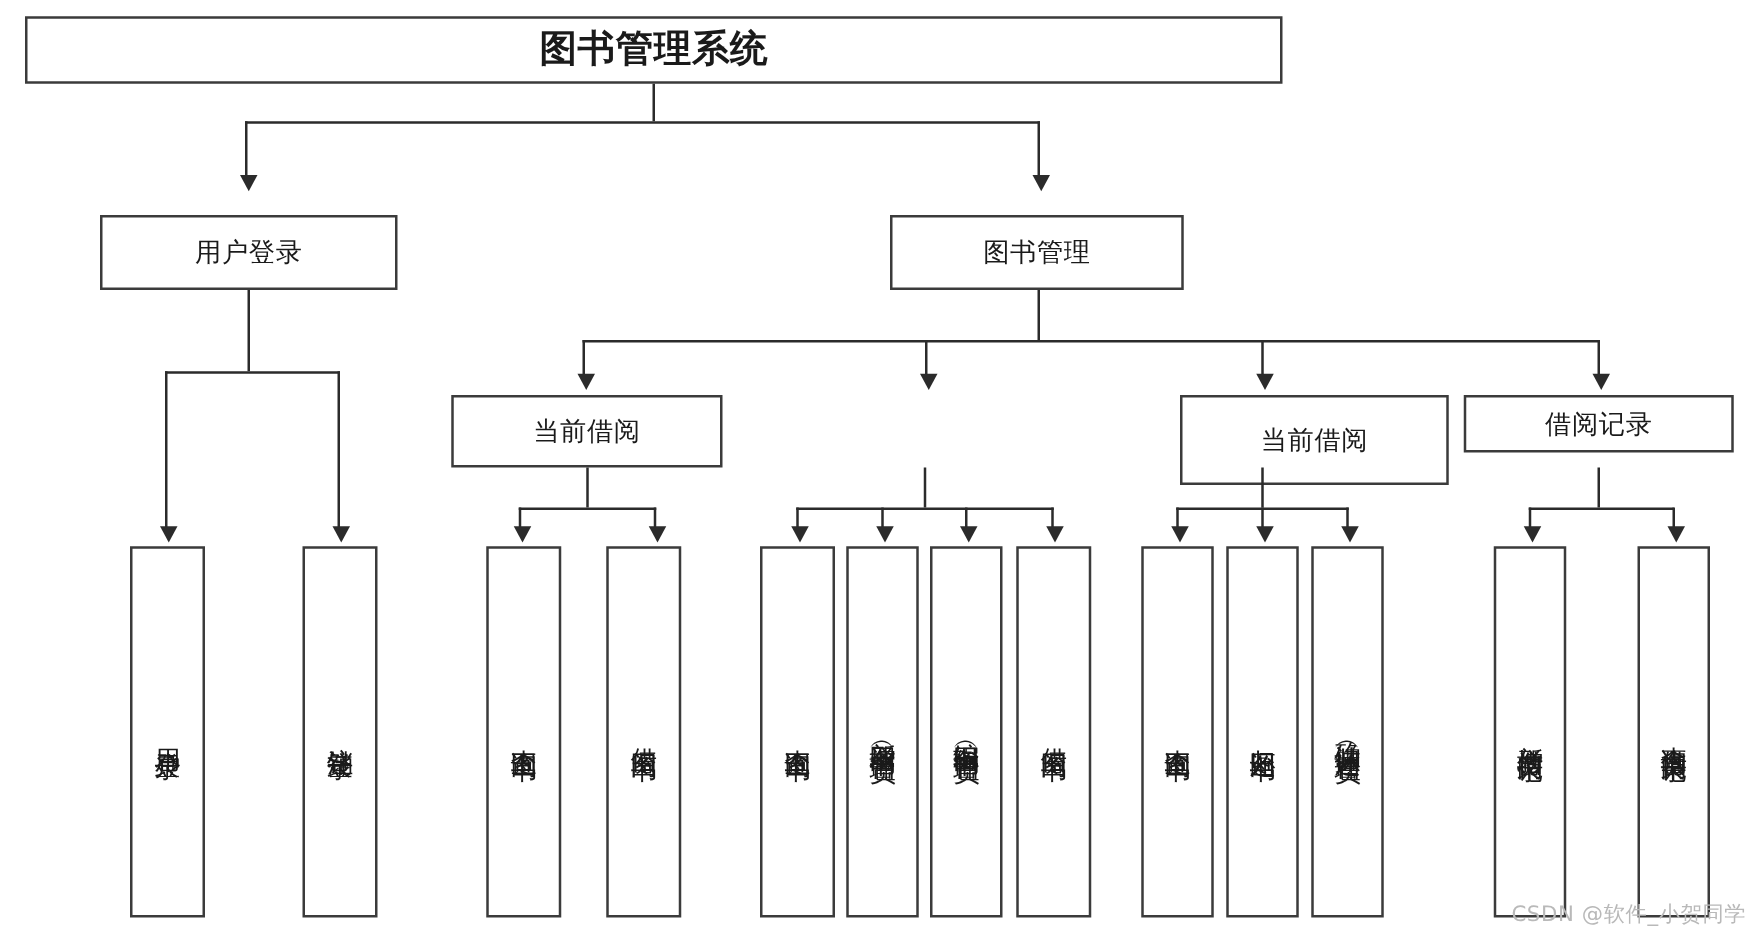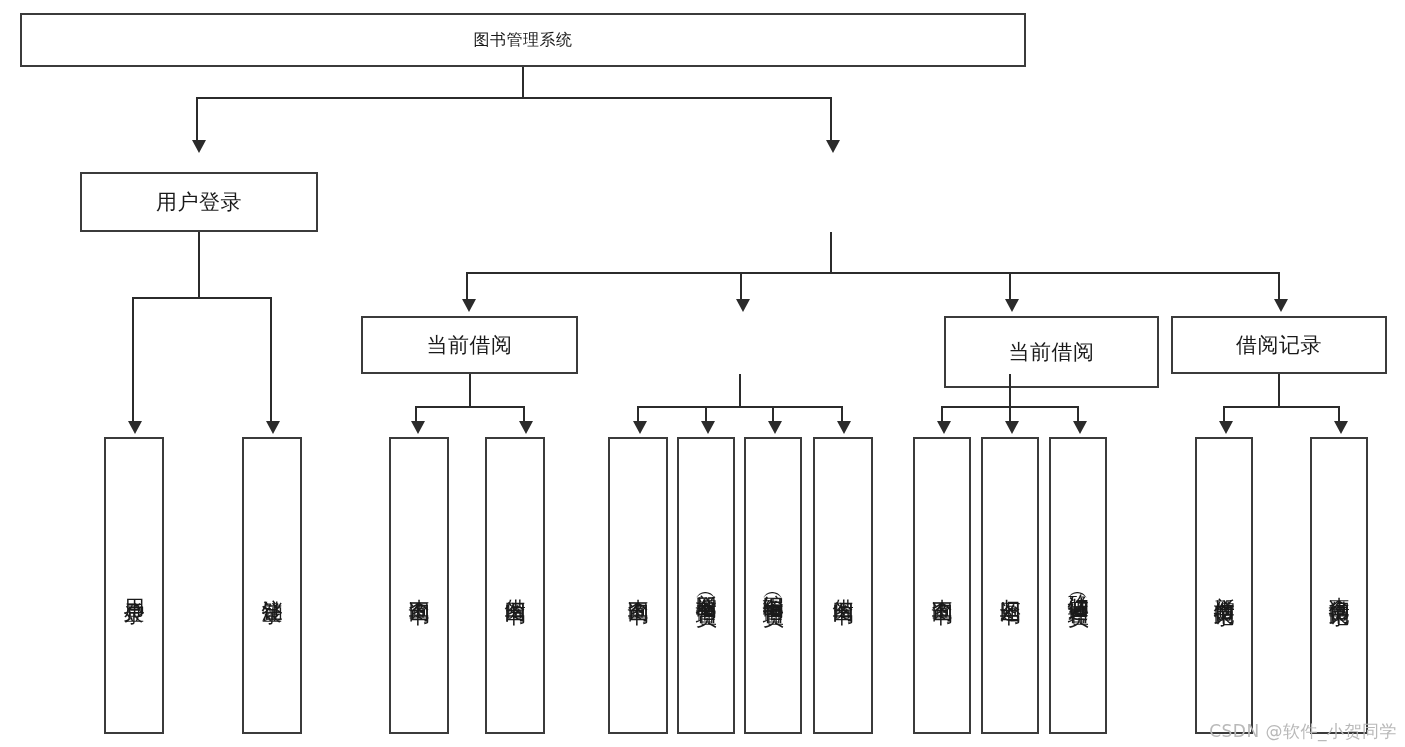--- a/index.html
+++ b/index.html
@@ -37,21 +37,21 @@
   }
   .node.v {                       
     writing-mode: vertical-rl;
     text-orientation: upright;
     font-size: 21px;
     letter-spacing: 2px;
     padding: 6px 0;
     align-items: center;
     justify-content: center;
   }
-  .node.root { font-size: 16px; }
+  .node.root { font-size: 30px; font-weight: bold; }
 
   
   .ln {
     position: absolute;
     background: #2b2b2b;
   }
   .ln.v { width: 2px; }
   .ln.h { height: 2px; }
 
   
@@ -89,20 +89,21 @@
 
   <div class="ln h" style="left:196px; top:97px;  width:636px;"></div>
 
   <div class="ln v" style="left:196px; top:97px;  height:48px;"></div>
   <div class="arw" style="left:192px; top:140px;"></div>
   <div class="ln v" style="left:830px; top:97px;  height:48px;"></div>
   <div class="arw" style="left:826px; top:140px;"></div>
 
   <div class="node h" style="left:80px;  top:172px; width:238px; height:60px;">用户登录</div>
 
+  <div class="node h" style="left:712px; top:172px; width:235px; height:60px;">图书管理</div>
 
   <div class="ln v" style="left:198px; top:232px; height:65px;"></div>
   <div class="ln h" style="left:132px; top:297px; width:140px;"></div>
   <div class="ln v" style="left:132px; top:297px; height:128px;"></div>
   <div class="arw" style="left:128px; top:421px;"></div>
   <div class="ln v" style="left:270px; top:297px; height:128px;"></div>
   <div class="arw" style="left:266px; top:421px;"></div>
 
   <div class="ln v" style="left:830px; top:232px; height:40px;"></div>
   <div class="ln h" style="left:466px; top:272px; width:814px;"></div>
@@ -110,21 +111,21 @@
   <div class="arw" style="left:462px;  top:299px;"></div>
   <div class="ln v" style="left:740px;  top:272px; height:32px;"></div>
   <div class="arw" style="left:736px;  top:299px;"></div>
   <div class="ln v" style="left:1009px; top:272px; height:32px;"></div>
   <div class="arw" style="left:1005px; top:299px;"></div>
   <div class="ln v" style="left:1278px; top:272px; height:32px;"></div>
   <div class="arw" style="left:1274px; top:299px;"></div>
 
   <div class="node h" style="left:361px;  top:316px; width:217px; height:58px;">当前借阅</div>
   <div class="node h" style="left:944px;  top:316px; width:215px; height:72px;">当前借阅</div>
-  <div class="node h" style="left:1171px; top:316px; width:216px; height:58px;text-align:right;">借阅记录</div>
+  <div class="node h" style="left:1171px; top:316px; width:216px; height:46px;text-align:right;">借阅记录</div>
 
   <div class="ln v" style="left:469px; top:374px; height:32px;"></div>
   <div class="ln h" style="left:415px; top:406px; width:110px;"></div>
   <div class="ln v" style="left:415px; top:406px; height:19px;"></div>
   <div class="arw" style="left:411px; top:421px;"></div>
   <div class="ln v" style="left:523px; top:406px; height:19px;"></div>
   <div class="arw" style="left:519px; top:421px;"></div>
 
   <div class="ln v" style="left:739px; top:374px; height:32px;"></div>
   <div class="ln h" style="left:637px; top:406px; width:206px;"></div>

